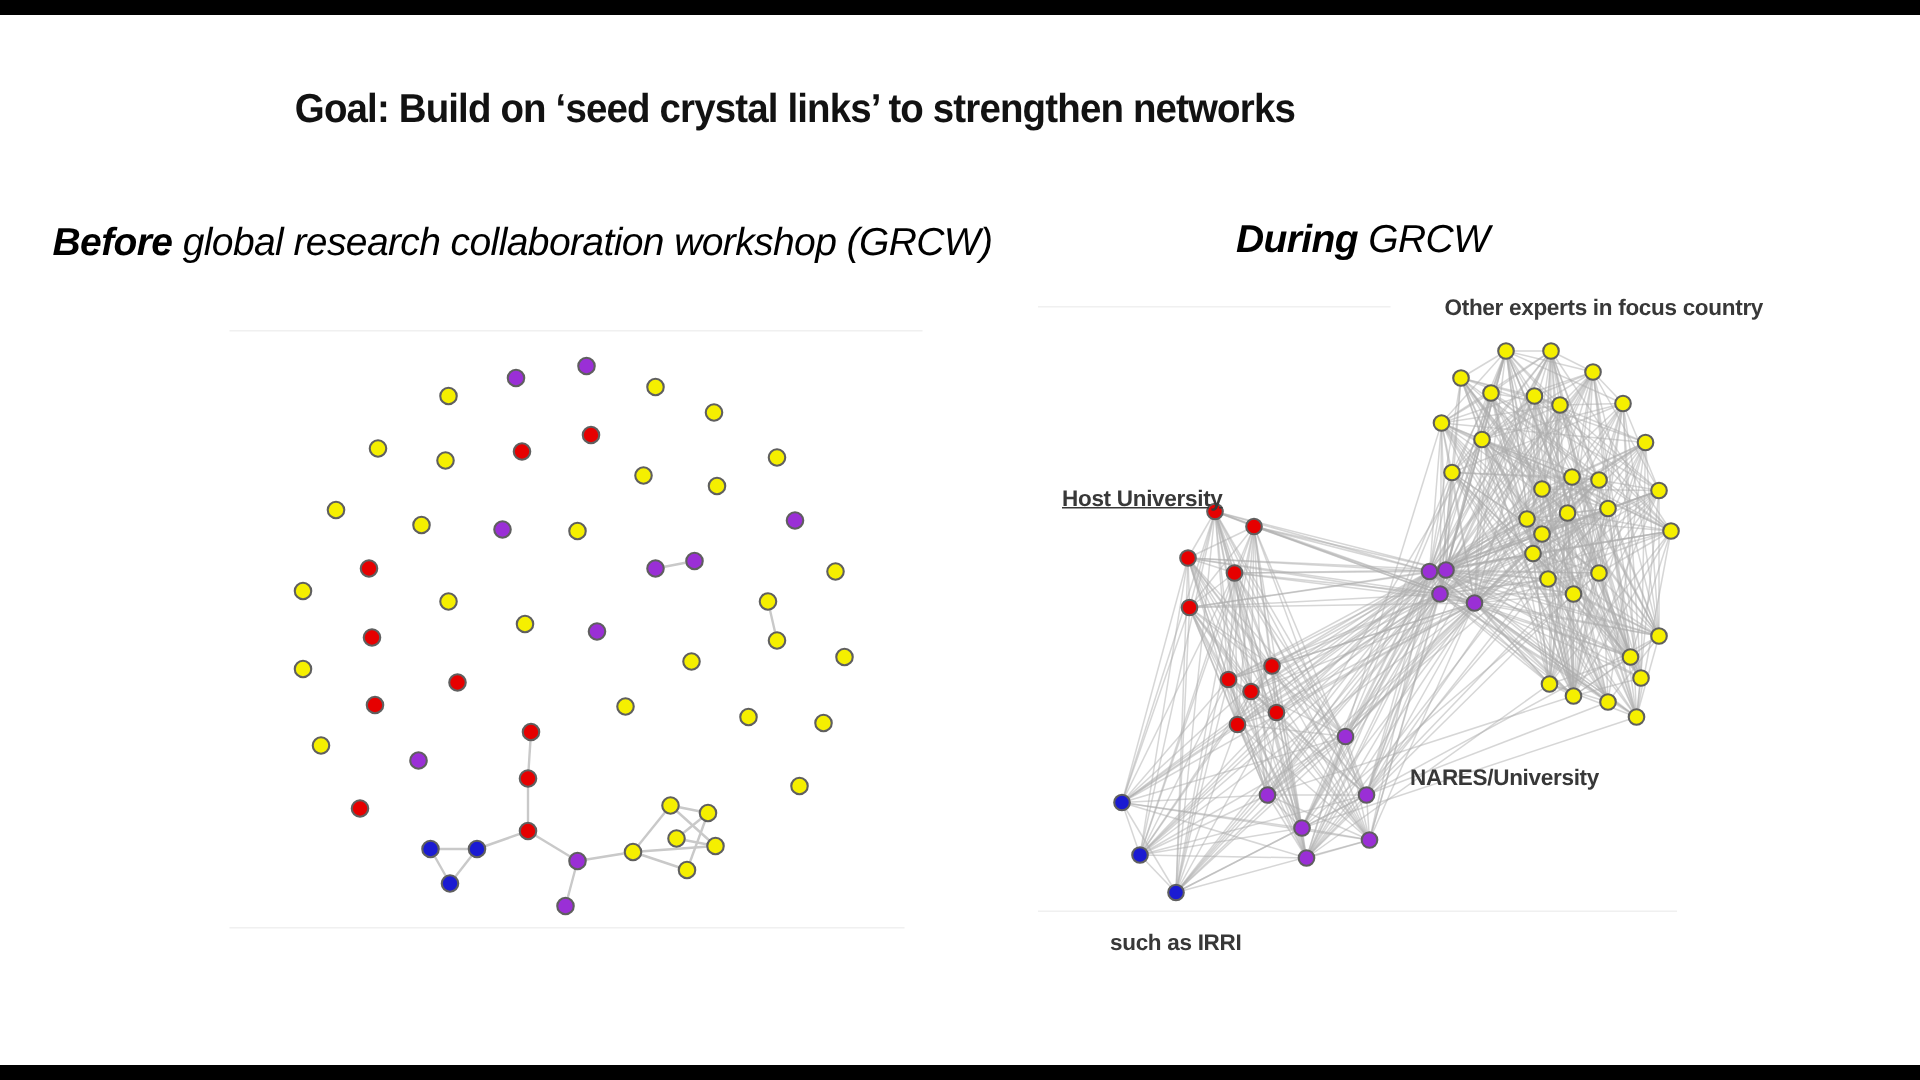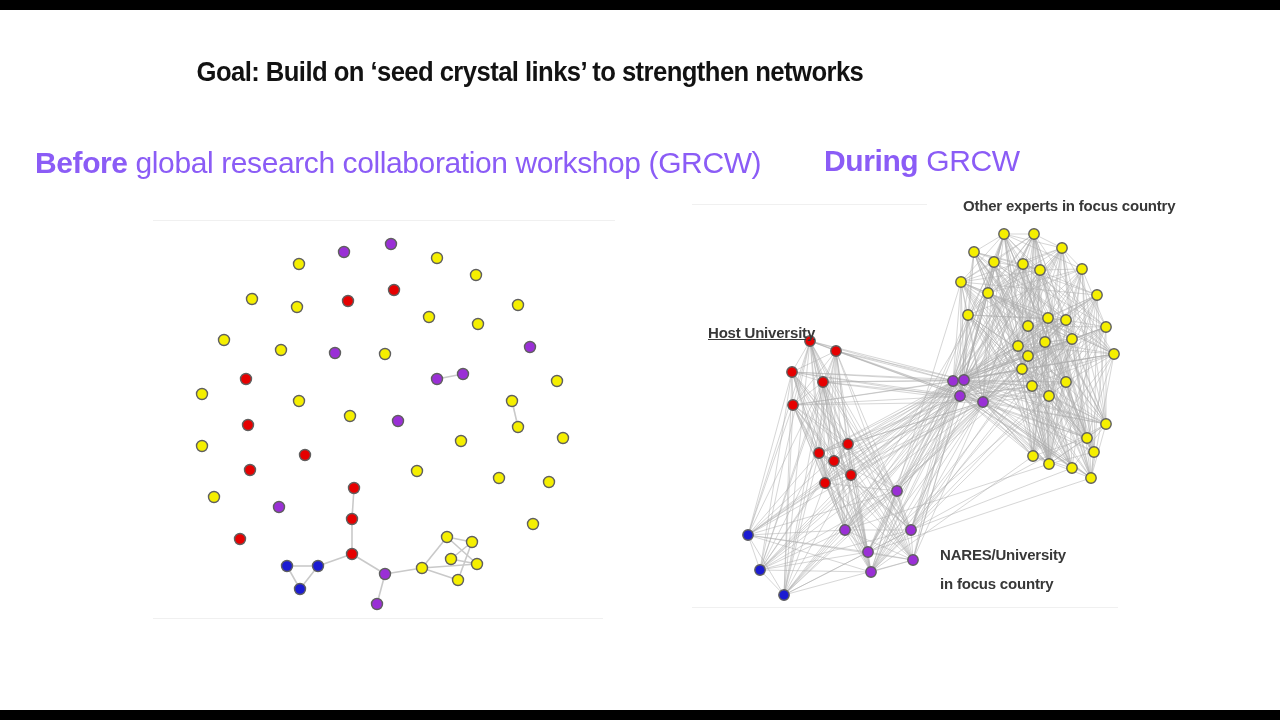--- a/index.html
+++ b/index.html
@@ -9,32 +9,32 @@
   }
   .bar{position:absolute;left:0;width:1280px;height:10px;background:#000;}
   .bar.top{top:0;}
   .bar.bottom{bottom:0;}
   .slide-title{
     position:absolute;top:57px;left:0;width:1060px;text-align:center;
     font-size:27px;font-weight:bold;color:#121212;letter-spacing:-0.6px;
   }
   .slide-title span{display:inline-block;transform:scaleX(0.95);}
   .heading{
-    position:absolute;font-size:30px;color:#8b5cf6;letter-spacing:-0.4px;white-space:nowrap;
+    position:absolute;font-size:26px;color:#000000;letter-spacing:-0.4px;white-space:nowrap;font-style:italic;
   }
   .heading .hb{font-weight:bold;}
   .heading-before{left:35px;top:146px;}
   .heading-during{left:824px;top:144px;}
   .netlabel{
     position:absolute;font-size:15px;font-weight:600;color:#383838;
     letter-spacing:-0.2px;line-height:29px;white-space:nowrap;
   }
   .lbl-other{left:963px;top:191px;}
   .lbl-host{left:708px;top:318px;text-decoration:underline;}
-  .lbl-nares{left:940px;top:540px;}
+  .lbl-nares{left:940px;top:504px;}
   .lbl-global{left:740px;top:614px;}
   .hairline{position:absolute;height:1px;background:#f0f0f0;}
   svg.netsvg{position:absolute;left:0;top:0;}
 </style>
 </head>
 <body>
 
 <div class="bar top"></div>
 <div class="bar bottom"></div>
 
@@ -824,16 +824,16 @@
     <circle cx="1033" cy="456" r="5.2" fill="#f5ef00" stroke="#5f5f5f" stroke-width="1.4"></circle>
     <circle cx="1049" cy="464" r="5.2" fill="#f5ef00" stroke="#5f5f5f" stroke-width="1.4"></circle>
     <circle cx="1072" cy="468" r="5.2" fill="#f5ef00" stroke="#5f5f5f" stroke-width="1.4"></circle>
     <circle cx="1091" cy="478" r="5.2" fill="#f5ef00" stroke="#5f5f5f" stroke-width="1.4"></circle>
   </svg>
 
 <div class="netlabel lbl-other">Other experts in focus country</div>
 <div class="netlabel lbl-host">Host University</div>
 <div class="netlabel lbl-nares">
     <div>NARES/University</div>
-    <div>in focus country</div>
   </div>
 <div class="netlabel lbl-global">
+    <div>such as IRRI</div>
   </div>
 
 </body></html>

